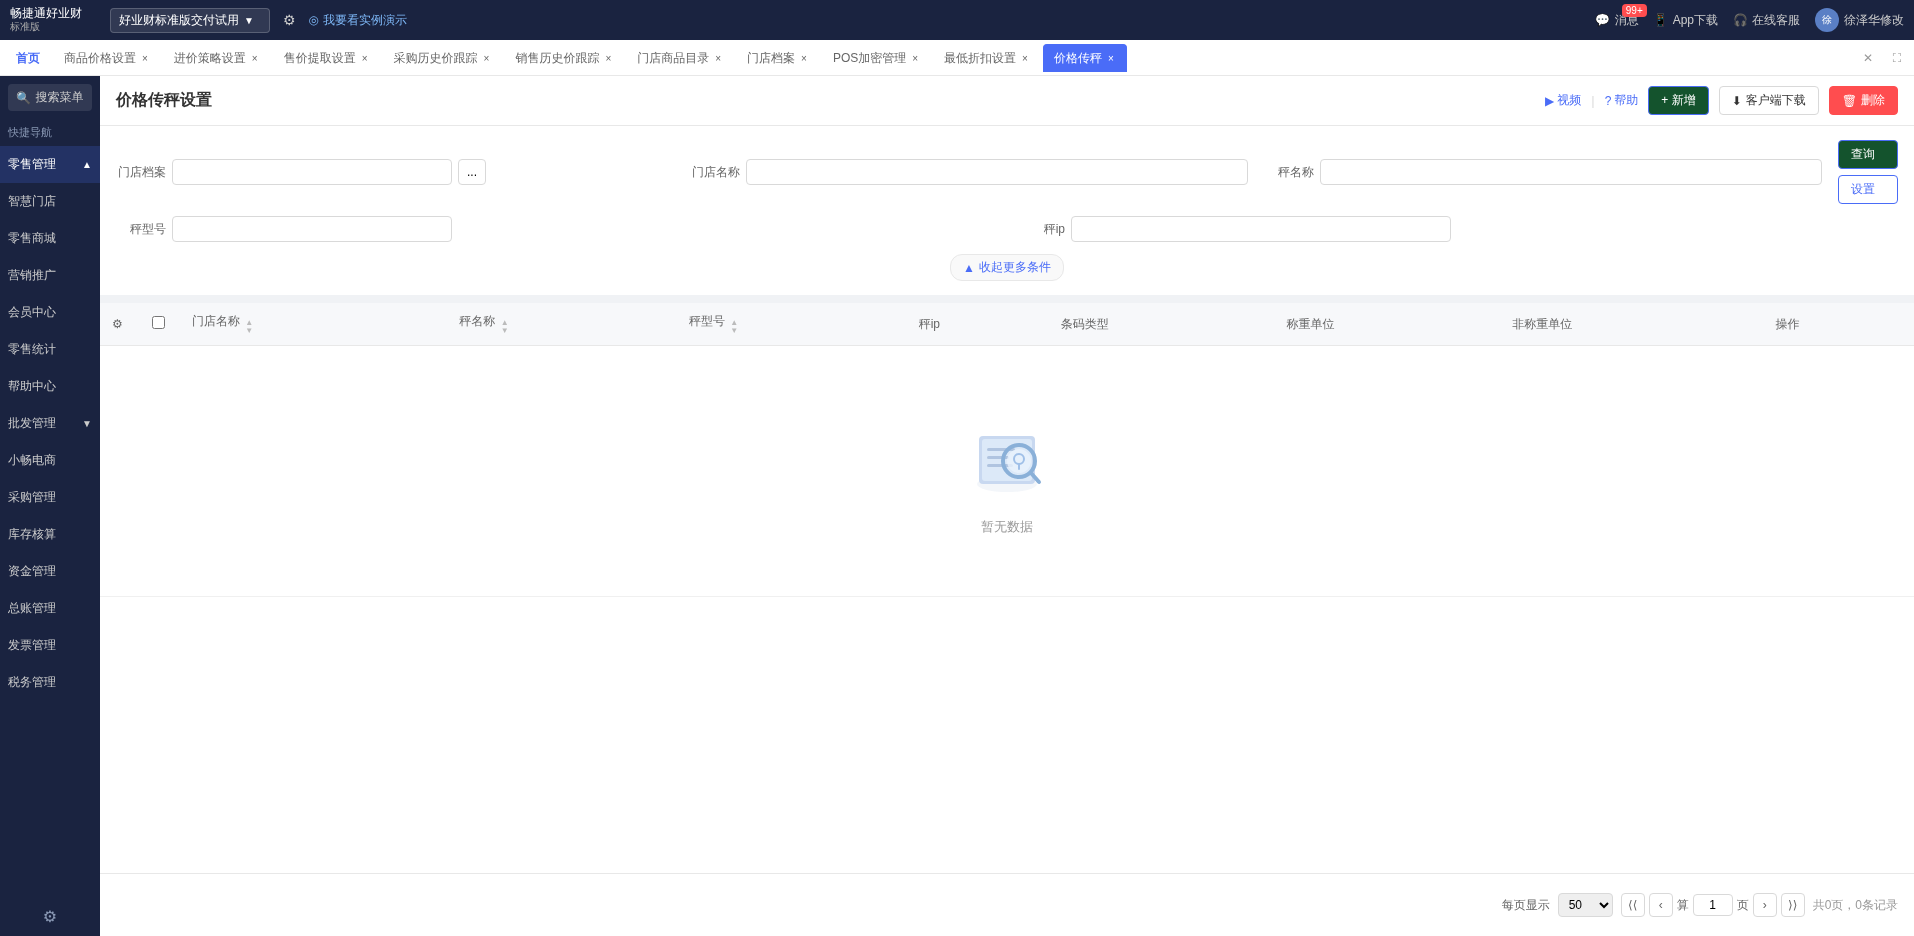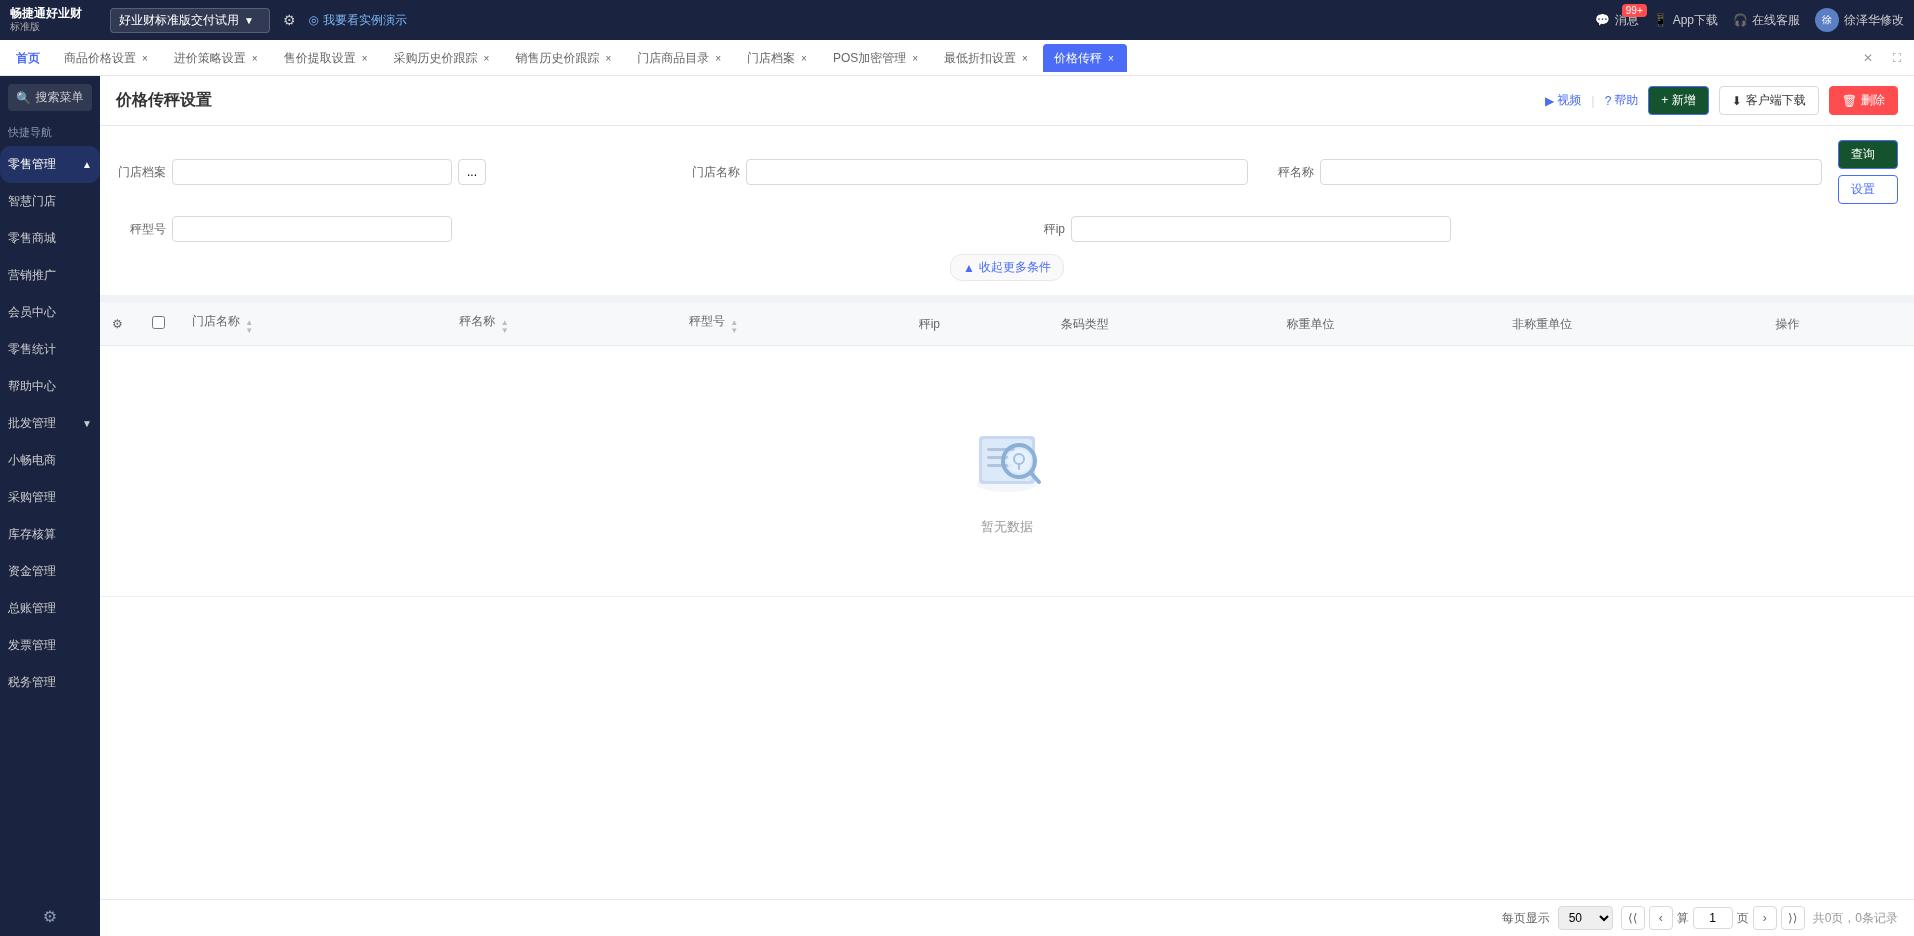--- a/index.html
+++ b/index.html
@@ -1,21 +1,21 @@
 <!DOCTYPE html>
 <html><head>
   <meta charset="utf-8">
   <style>
     * { box-sizing: border-box; margin: 0; padding: 0; }
     body { font-family: 'Microsoft YaHei', Arial, sans-serif; font-size: 13px; background: #f0f2f5; color: #333; display: flex; flex-direction: column; height: 936px; overflow: hidden; }
 
     
     .top-bar { background: #1a2340; color: #fff; height: 40px; display: flex; align-items: center; padding: 0 10px; flex-shrink: 0; gap: 10px; }
     .app-logo { display: flex; flex-direction: column; align-items: flex-start; font-size: 11px; color: #ccc; width: 90px; flex-shrink: 0; }
-    .app-logo .title { font-size: 12px; color: #fff; font-weight: bold; line-height: 1.2; text-align: center; }
+    .app-logo .title { font-size: 12px; color: #fff; font-weight: normal; line-height: 1.2; text-align: center; }
     .app-logo .sub { font-size: 10px; color: #aaa; }
     .version-selector { background: rgba(255,255,255,0.1); border: 1px solid rgba(255,255,255,0.2); color: #fff; border-radius: 4px; padding: 3px 8px; font-size: 12px; display: flex; align-items: center; gap: 5px; cursor: pointer; min-width: 160px; }
     .version-selector .chevron { font-size: 10px; }
     .settings-icon-btn { color: #ccc; cursor: pointer; font-size: 14px; padding: 3px; }
     .demo-link { color: #7eb8f7; font-size: 12px; cursor: pointer; display: flex; align-items: center; gap: 4px; }
     .top-bar-right { margin-left: auto; display: flex; align-items: center; gap: 15px; }
     .top-bar-action { display: flex; align-items: center; gap: 4px; color: #ccc; font-size: 12px; cursor: pointer; position: relative; }
     .badge { background: #ff4d4f; color: #fff; border-radius: 4px; font-size: 10px; padding: 1px 4px; position: absolute; top: -8px; right: -8px; }
     .user-info { display: flex; align-items: center; gap: 5px; color: #ccc; font-size: 12px; }
     .user-avatar { width: 24px; height: 24px; border-radius: 50%; background: #5a7fc5; display: flex; align-items: center; justify-content: center; font-size: 10px; color: #fff; }
@@ -32,21 +32,21 @@
 
     
     .main-layout { display: flex; flex: 1; overflow: hidden; }
 
     
     .sidebar { width: 100px; background: #1a2340; color: #fff; display: flex; flex-direction: column; flex-shrink: 0; overflow-y: auto; }
     .sidebar::-webkit-scrollbar { width: 3px; }
     .sidebar-search { padding: 8px; }
     .sidebar-search-btn { background: rgba(255,255,255,0.1); border: none; color: #ccc; border-radius: 4px; width: 100%; padding: 5px; font-size: 12px; cursor: pointer; display: flex; align-items: center; justify-content: center; gap: 4px; }
     .sidebar-quick-nav { padding: 6px 8px; font-size: 11px; color: #8a99b5; }
-    .sidebar-item { padding: 10px 8px; font-size: 12px; color: #ccc; cursor: pointer; display: flex; align-items: center; justify-content: space-between; border-radius: 11px; }
+    .sidebar-item { padding: 10px 8px; font-size: 12px; color: #ccc; cursor: pointer; display: flex; align-items: center; justify-content: space-between; }
     .sidebar-item.active { background: rgba(74,108,247,0.2); color: #fff; }
     .sidebar-item .arrow { font-size: 10px; }
     .sidebar-gear { padding: 10px 8px; display: flex; justify-content: center; margin-top: auto; }
     .sidebar-gear-btn { color: #8a99b5; cursor: pointer; font-size: 16px; }
 
     
     .content-area { flex: 1; background: #f0f2f5; display: flex; flex-direction: column; overflow: hidden; }
 
     
     .page-header { background: #fff; padding: 10px 16px; border-bottom: 1px solid #e8e8e8; display: flex; align-items: center; justify-content: space-between; flex-shrink: 0; }
@@ -78,21 +78,21 @@
     .th-settings { width: 40px; text-align: center; }
     .th-checkbox { width: 40px; text-align: center; }
     .sort-arrows { display: inline-flex; flex-direction: column; margin-left: 2px; }
     .sort-arrows span { line-height: 1; font-size: 8px; color: #bbb; }
 
     
     .empty-state { display: flex; flex-direction: column; align-items: center; justify-content: center; padding: 60px 0; }
     .empty-text { color: #999; font-size: 13px; margin-top: 12px; }
 
     
-    .pagination-bar { background: #fff; padding: 6px 16px; border-top: 1px solid #e8e8e8; display: flex; align-items: center; justify-content: flex-end; gap: 8px; flex-shrink: 0; font-size: 12px; color: #666; }
+    .pagination-bar { background: #fff; padding: 19px 16px; border-top: 1px solid #e8e8e8; display: flex; align-items: center; justify-content: flex-end; gap: 8px; flex-shrink: 0; font-size: 12px; color: #666; }
     .pagination-label { }
     .page-size-select { border: 1px solid #d9d9d9; border-radius: 4px; padding: 3px 6px; font-size: 12px; }
     .page-nav { display: flex; align-items: center; gap: 4px; }
     .page-btn { width: 24px; height: 24px; display: flex; align-items: center; justify-content: center; border: 1px solid #d9d9d9; border-radius: 4px; cursor: pointer; color: #666; font-size: 12px; background: #fff; }
     .page-input { width: 40px; border: 1px solid #d9d9d9; border-radius: 4px; padding: 3px 4px; font-size: 12px; text-align: center; }
     .total-info { color: #999; }
 
     
     .empty-svg { width: 100px; height: 100px; }
   </style>

